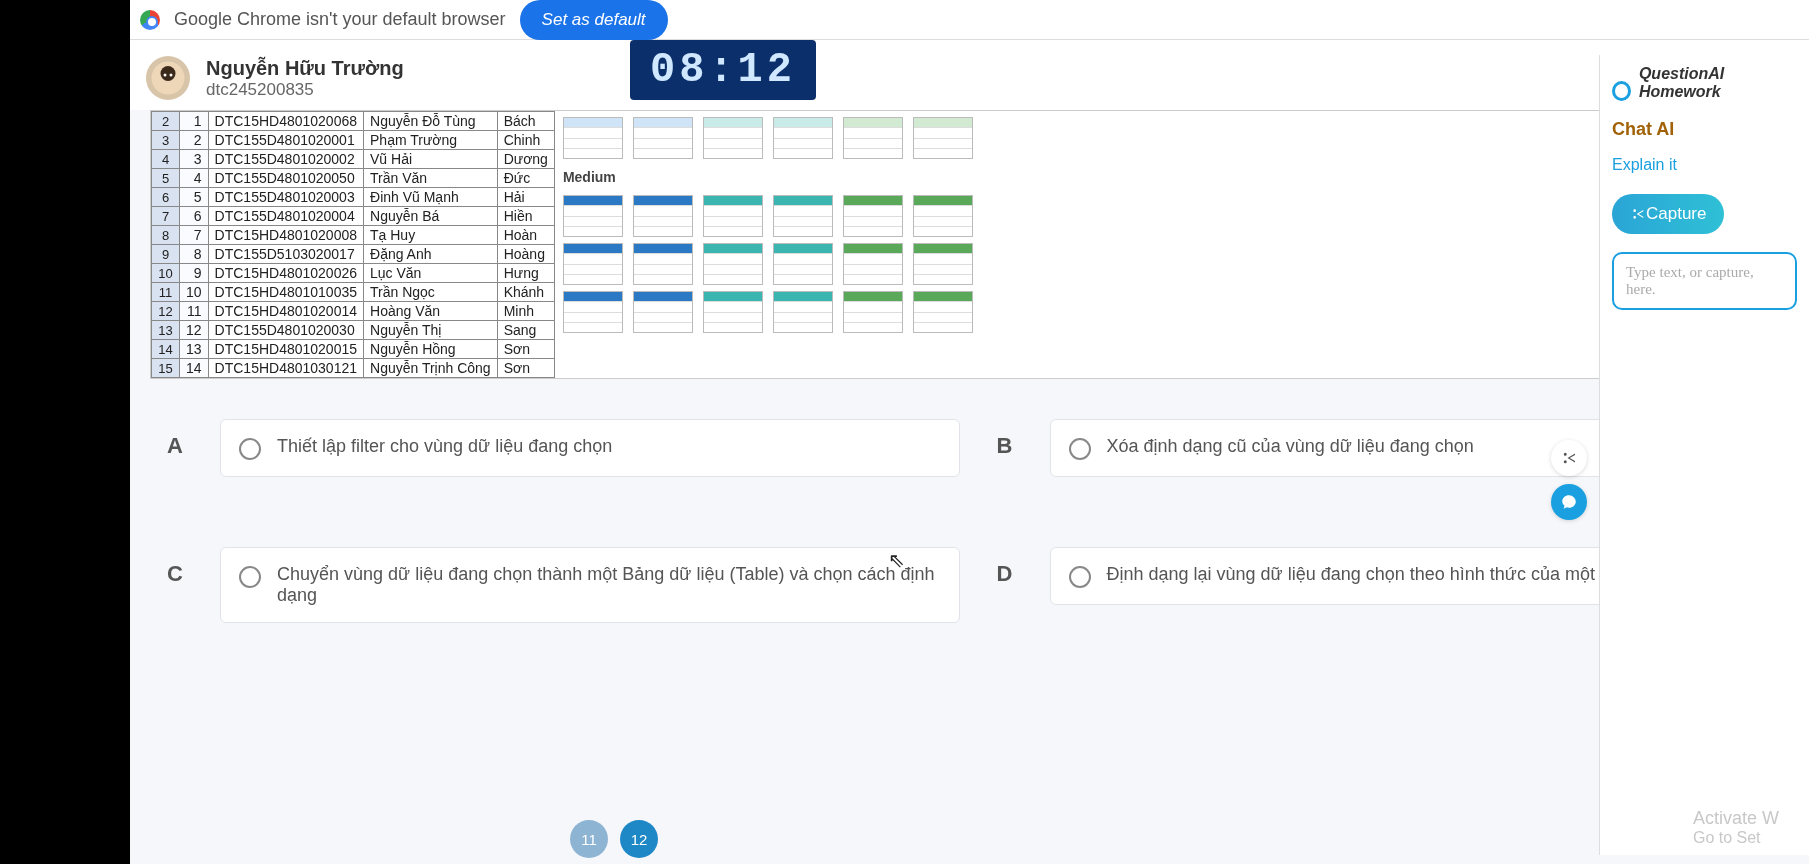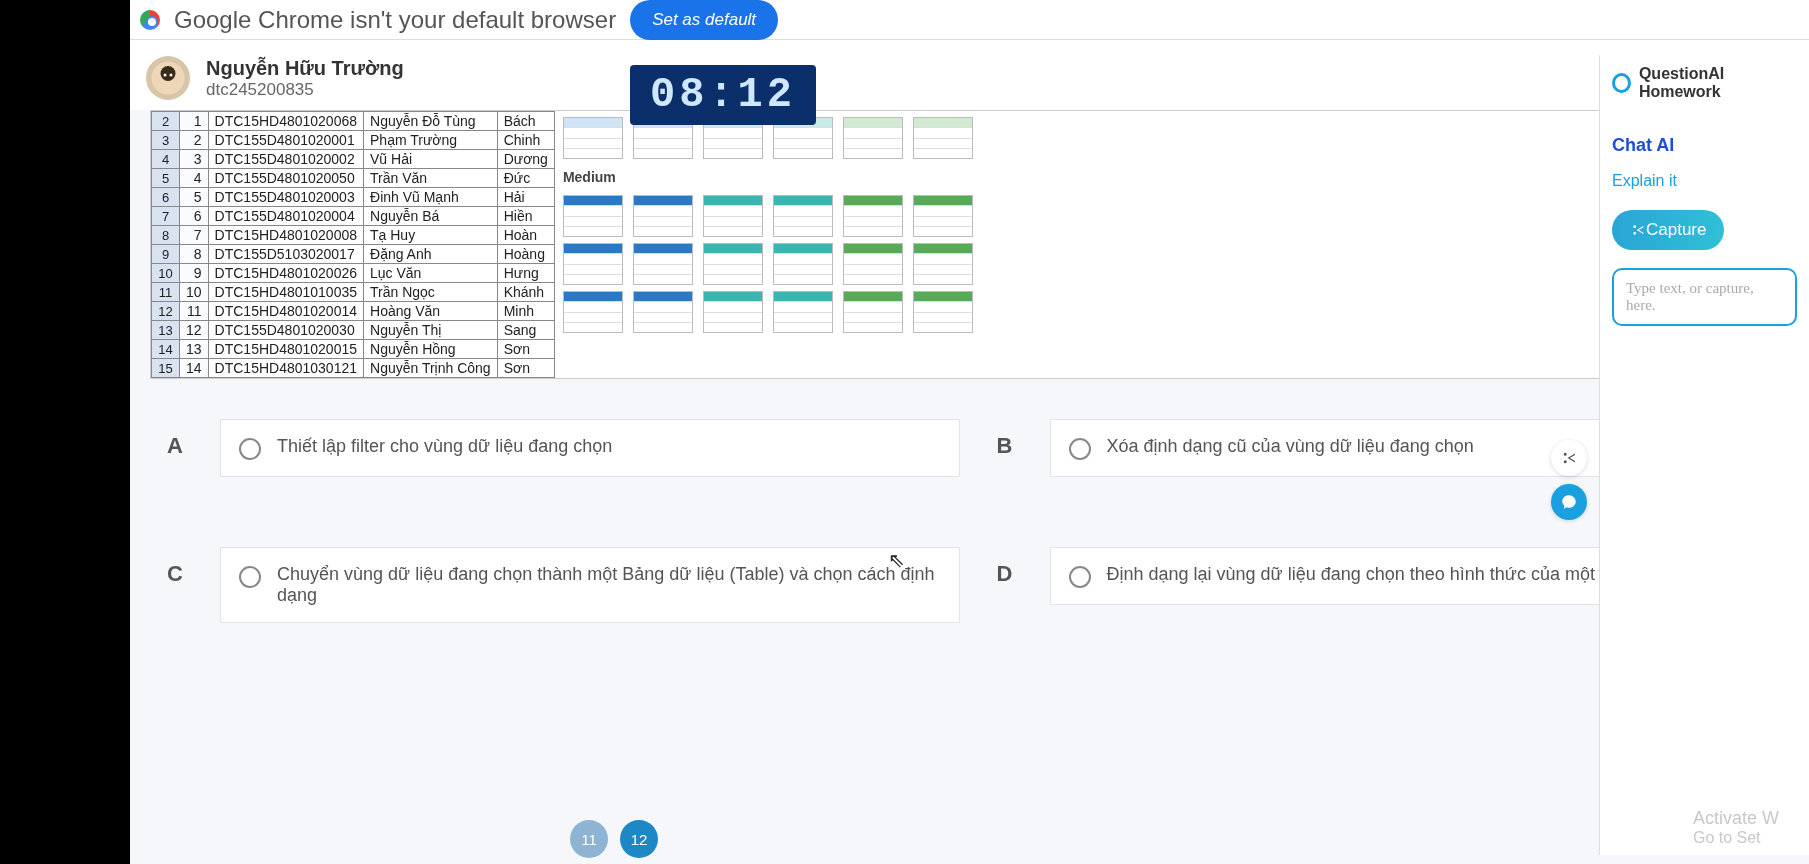--- a/index.html
+++ b/index.html
@@ -31,41 +31,41 @@
   .chrome-icon {
     width: 20px; height: 20px;
     border-radius: 50%;
     background: conic-gradient(#ea4335 0 33%, #4285f4 33% 66%, #34a853 66% 100%);
     position: relative;
   }
   .chrome-icon::after {
     content: ''; position: absolute; width: 8px; height: 8px; background: #fff;
     border-radius: 50%; top: 6px; left: 6px; border: 2px solid #4285f4;
   }
-  .chrome-text { color: #555; font-size: 24px; }
+  .chrome-text { color: #555; font-size: 18px; }
   .set-default {
     background: #1a73e8; color: #fff; border: none; border-radius: 20px;
     padding: 10px 22px; font-size: 17px; cursor: pointer; font-style: italic;
   }
   .header {
     display: flex; align-items: center; padding: 16px 20px 10px 16px;
     background: #fff; gap: 16px; position: relative;
   }
   .avatar {
     width: 44px; height: 44px; border-radius: 50%;
     background: #d8c4a8;
     display: flex; align-items: center; justify-content: center;
     overflow: hidden;
   }
   .avatar svg { width: 36px; height: 36px; }
   .user-block { display: flex; flex-direction: column; }
   .user-name { font-weight: 700; font-size: 20px; color: #333; }
   .user-id { font-size: 17px; color: #666; }
   .timer {
-    position: absolute; left: 500px; top: 25px;
+    position: absolute; left: 500px; top: 0;
     background: #0b2f6b; color: #cfe8ff;
     font-family: 'Courier New', monospace; font-size: 42px; font-weight: bold;
     padding: 6px 20px; letter-spacing: 4px;
     border-radius: 4px;
   }
   .submit-btn {
     position: absolute; right: 20px; top: 18px;
     background: #eef0f3; color: #aaa; border: 1px solid #ddd;
     padding: 12px 24px; border-radius: 8px; font-size: 18px;
     display: flex; align-items: center; gap: 8px; cursor: pointer;
@@ -107,21 +107,21 @@
     display: grid;
     grid-template-columns: 50px 1fr 50px 1fr;
     row-gap: 70px;
     column-gap: 20px;
     align-items: start;
   }
   .ans-letter {
     font-size: 22px; font-weight: 700; color: #555; text-align: center; padding-top: 14px;
   }
   .ans-box {
-    background: #fff; border: 1px solid #e0e3e8; border-radius: 1px;
+    background: #fff; border: 1px solid #e0e3e8; border-radius: 6px;
     padding: 16px 18px; display: flex; align-items: flex-start; gap: 16px;
     font-size: 18px; color: #555; cursor: pointer;
   }
   .radio {
     width: 22px; height: 22px; border: 2px solid #888; border-radius: 50%; flex: none; margin-top: 2px;
   }
   .pager {
     position: absolute; bottom: 6px; left: 440px;
     display: flex; gap: 12px;
   }
@@ -132,24 +132,24 @@
   }
   .pg.muted { background: #8eb4d4; }
   .pg.active { background: #1e88c7; }
   
   .ai-panel {
     position: absolute; right: 0; top: 55px; width: 210px; height: 800px;
     background: #fff; border-left: 1px solid #ddd;
     display: flex; flex-direction: column; font-size: 16px; color: #333;
   }
   .ai-head {
-    display: flex; align-items: center; gap: 8px; padding: 10px 12px;
+    display: flex; align-items: flex-end; gap: 8px; padding: 10px 12px; font-style: italic;
   }
   .ai-head .q { width: 20px; height: 20px; border: 3px solid #1aa0e0; border-radius: 50%; }
-  .ai-title { font-weight: 700; font-size: 18px; color: #1d4ed8; padding: 8px 12px; margin-top: 16px; }
+  .ai-title { font-weight: 700; font-size: 18px; color: #a16207; padding: 8px 12px; }
   .ai-body { padding: 10px 12px; font-size: 15px; line-height: 1.5; flex: 1; overflow: hidden; }
   .ai-body ul { padding-left: 20px; margin-top: 8px; }
   .ai-body li { margin-bottom: 10px; }
   .explain { color: #1aa0e0; padding: 8px 12px; font-size: 16px; }
   .capture-btn {
     margin: 12px; background: linear-gradient(90deg,#2aa5d6,#2fc0d6);
     color: #fff; border: none; border-radius: 22px; padding: 10px 18px;
     font-size: 17px; display: flex; align-items: center; cursor: pointer;
     width: fit-content;
   }

